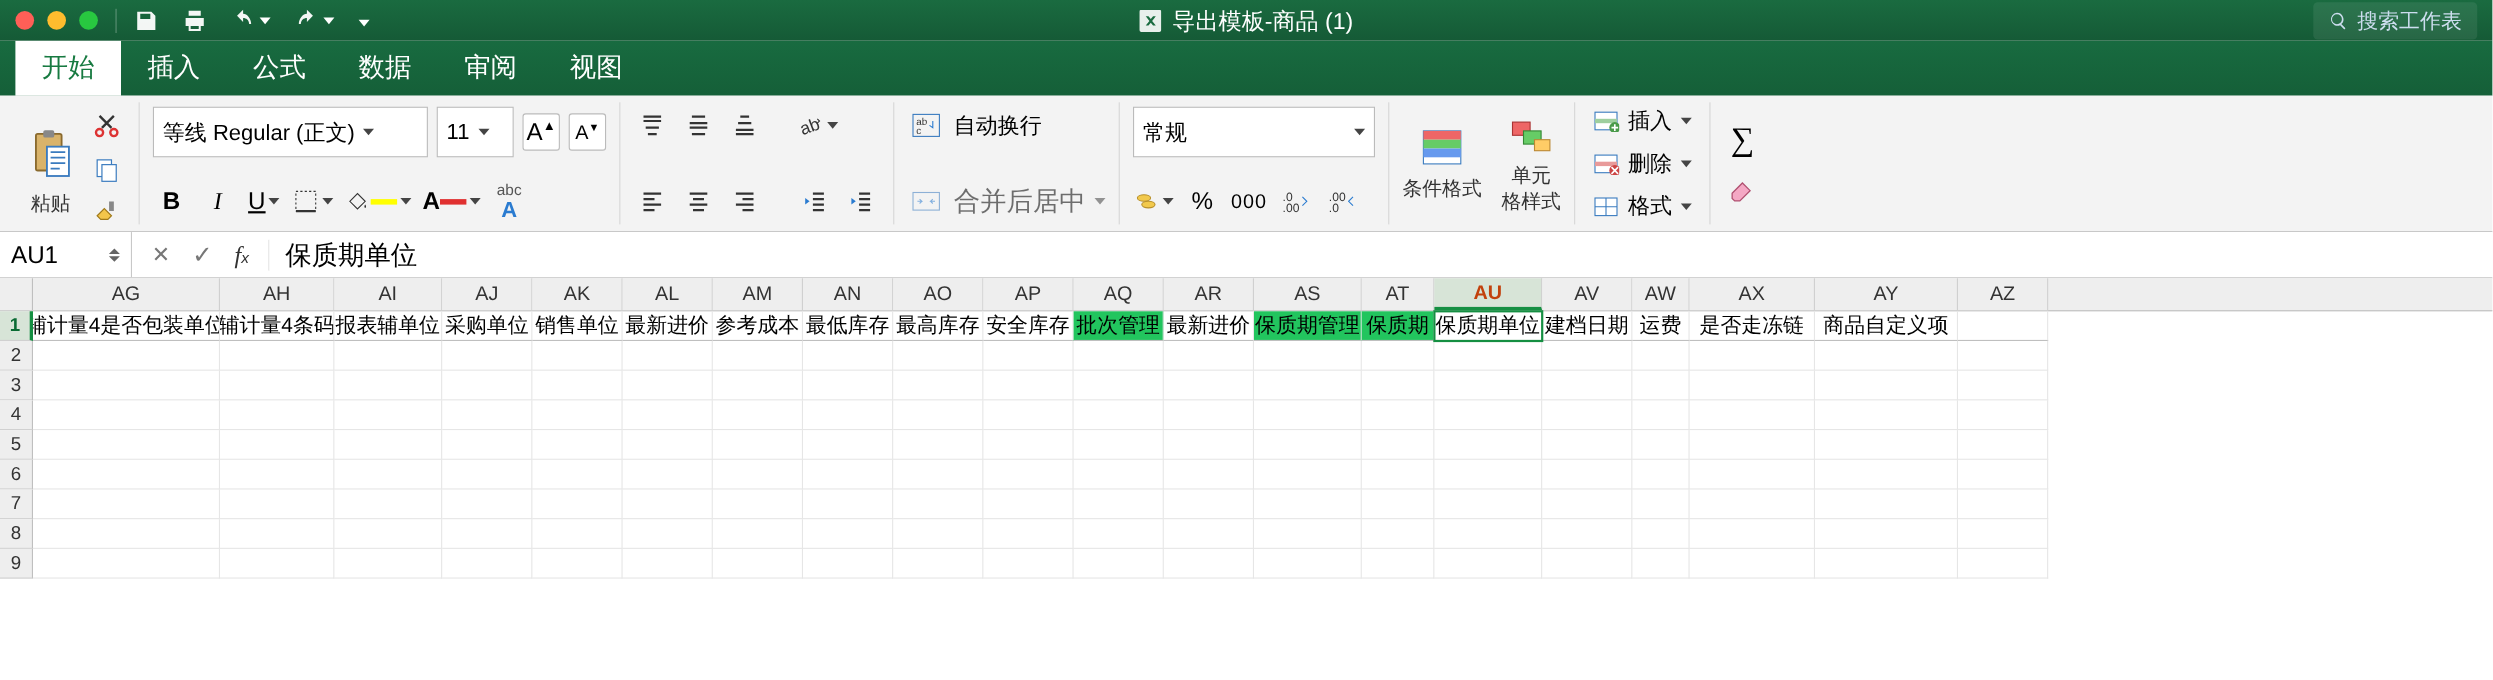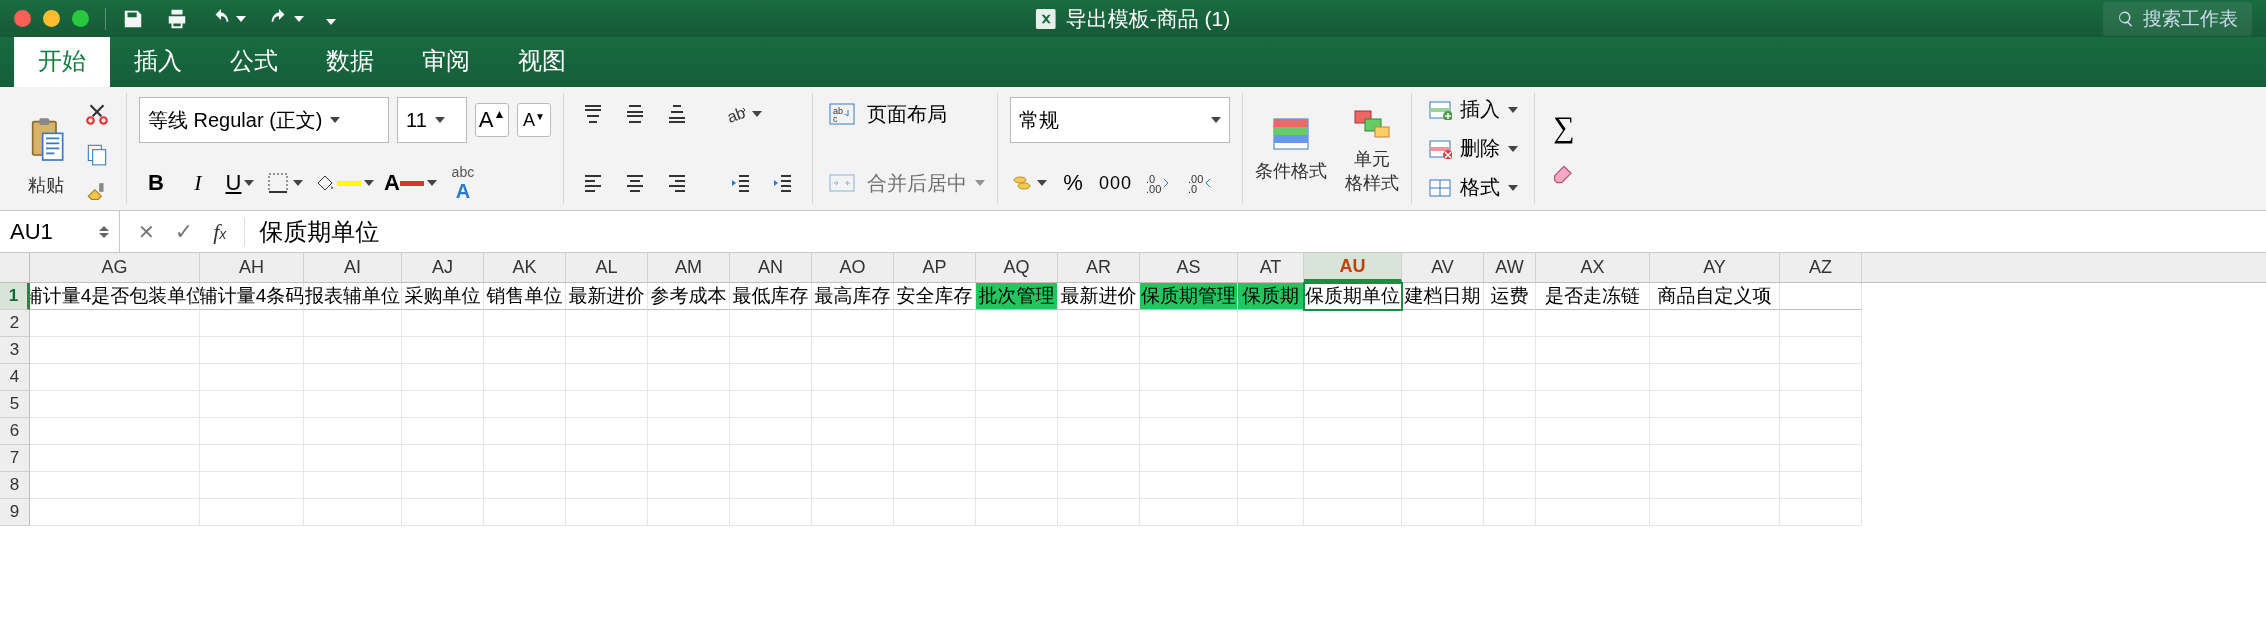--- a/index.html
+++ b/index.html
@@ -266,30 +266,30 @@
   <div class="group">
     <div class="grow">
       <span class="btn">
           <svg width="28" height="24" viewBox="0 0 28 24">
             <rect x="2" y="2" width="24" height="20" fill="none" stroke="#3a7bbf"></rect>
             <text x="5" y="12" font-size="9" fill="#333">ab</text>
             <text x="5" y="20" font-size="9" fill="#333">c</text>
             <path d="M20 8v6l-3-2" stroke="#2a7bd0" fill="none"></path>
           </svg>
         </span>
-      <span style="font-size:20px;">页面布局</span>
+      <span style="font-size:20px;">自动换行</span>
     </div>
     <div class="row2" style="opacity:.55;">
       <span class="btn">
           <svg width="28" height="24" viewBox="0 0 28 24">
             <rect x="2" y="4" width="24" height="16" fill="none" stroke="#3a7bbf"></rect>
             <path d="M6 12h4l-2-2m2 2l-2 2M22 12h-4l2-2m-2 2l2 2" stroke="#2a7bd0" fill="none"></path>
           </svg>
         </span>
-      <span style="font-size:20px;">合并后居中</span>
+      <span style="font-size:24px;">合并后居中</span>
       <span class="caret"></span>
     </div>
   </div>
 
   <div class="group">
     <div class="grow">
       <div class="dd" style="width:220px;">
           <span>常规</span>
           <span class="caret" style="margin-left:auto"></span>
         </div>

